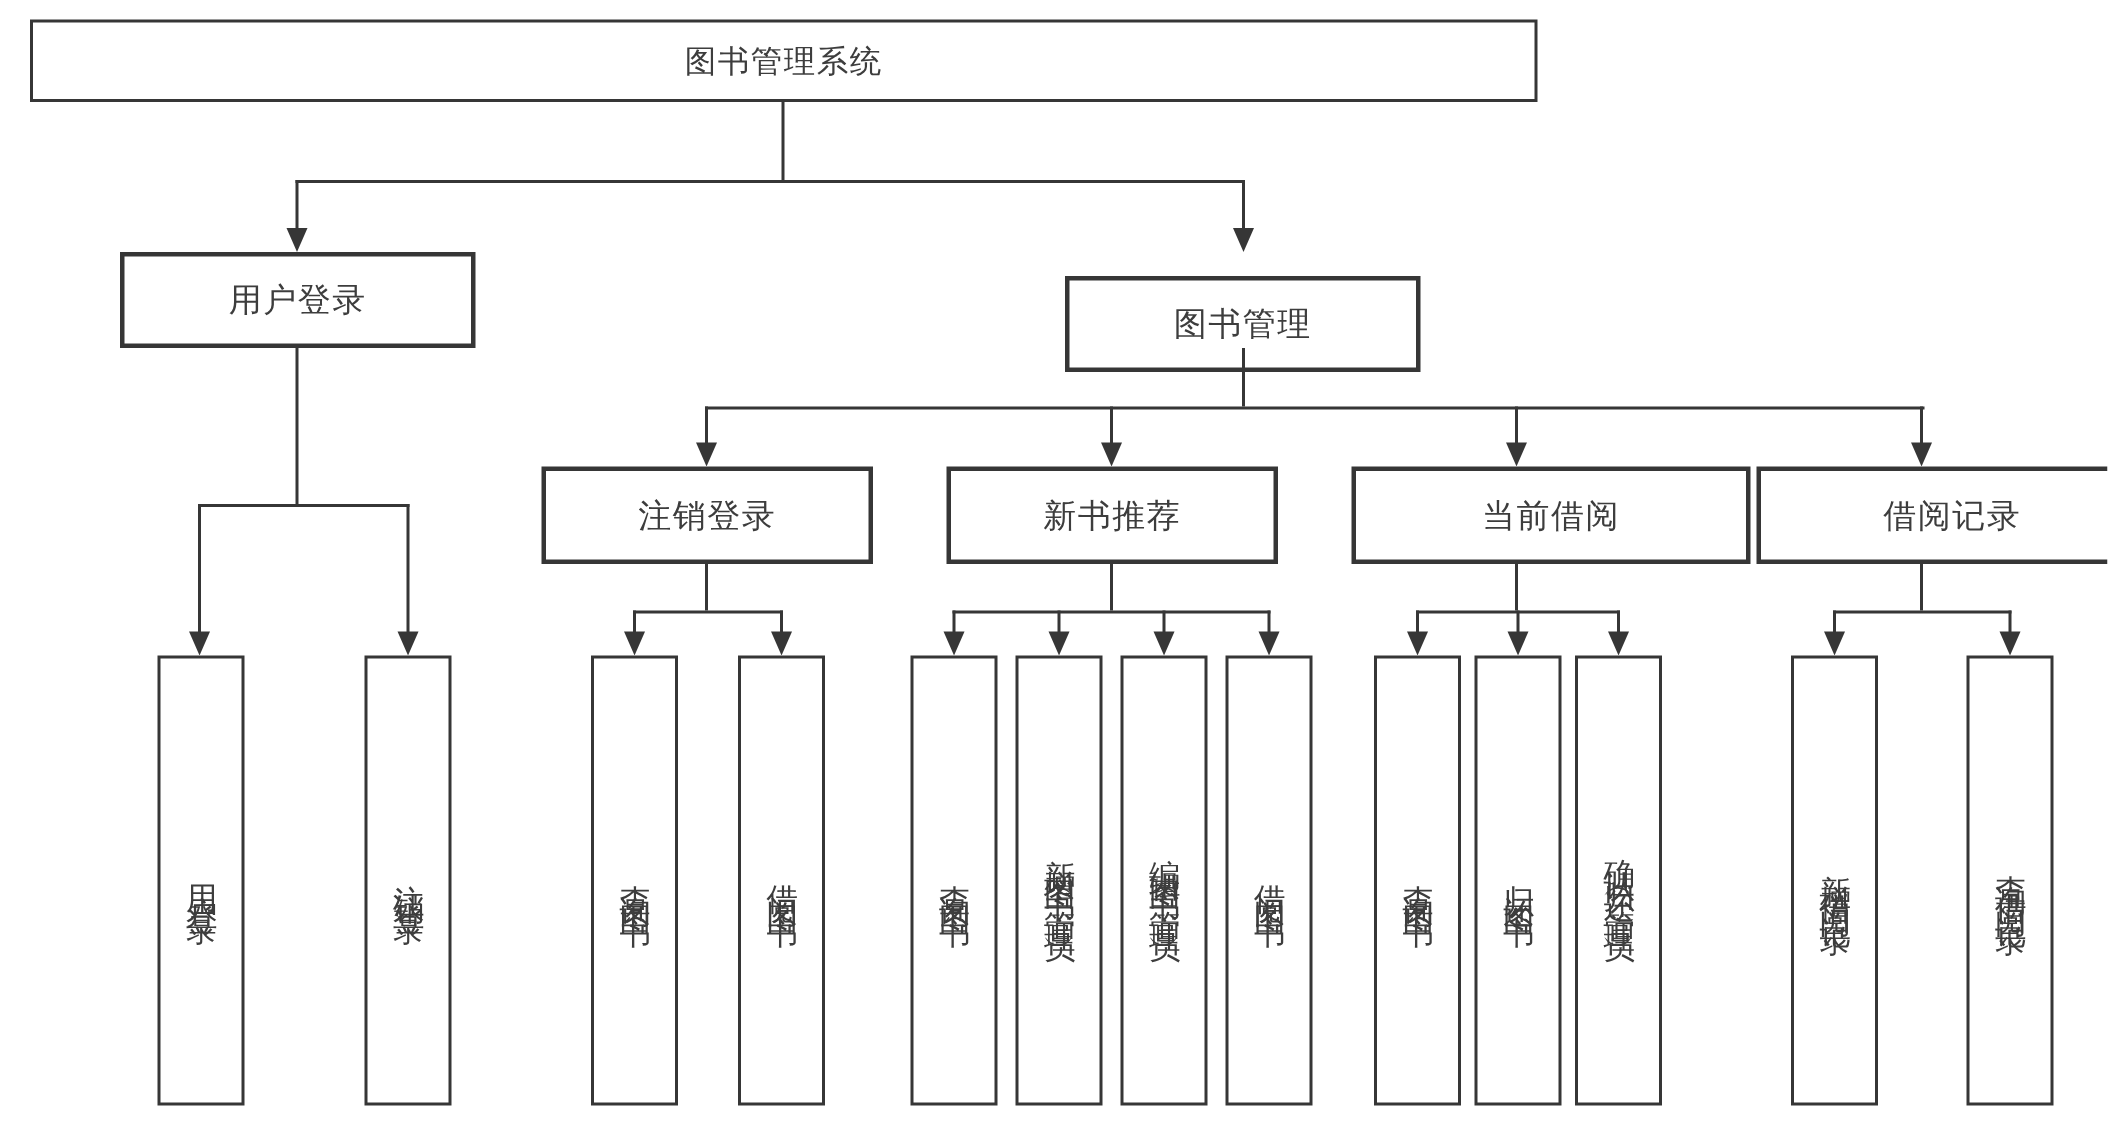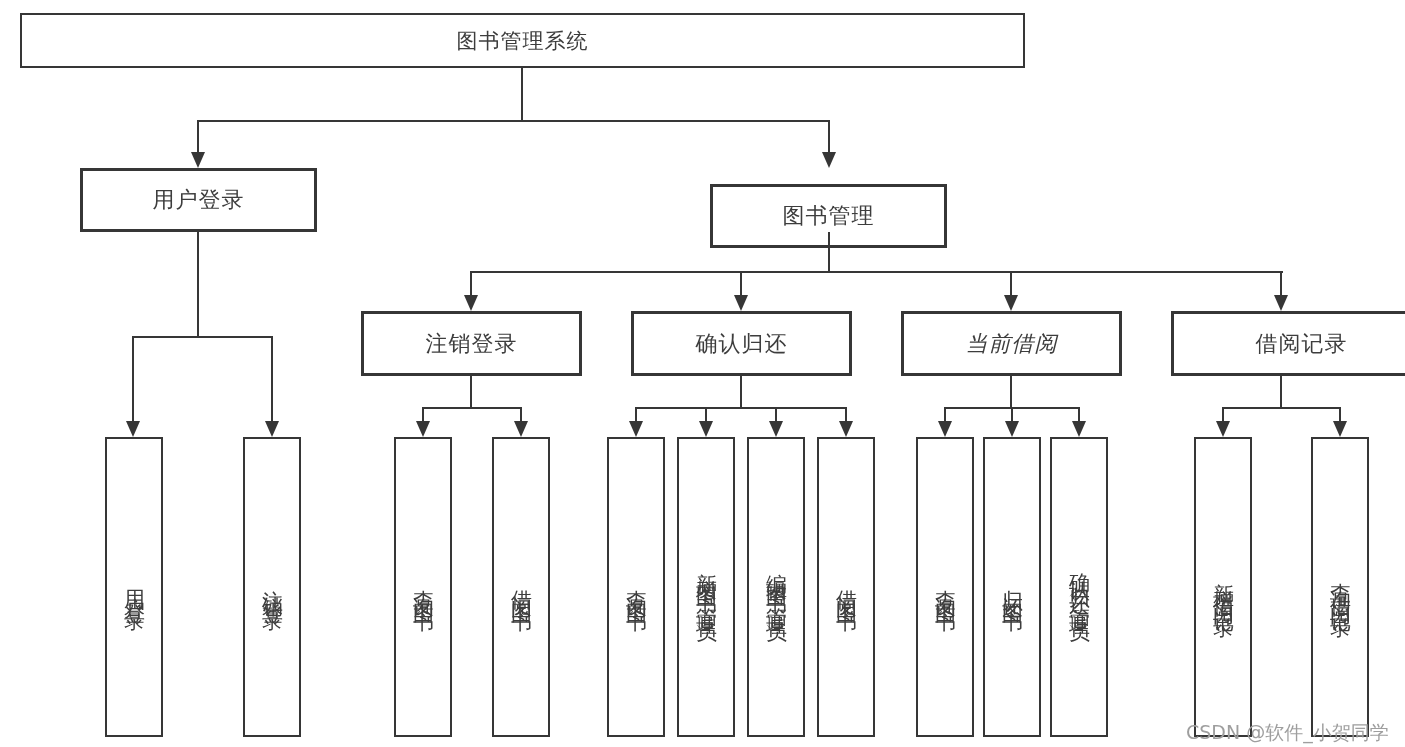--- a/index.html
+++ b/index.html
@@ -90,23 +90,23 @@
   <div class="vl" style="left:1280px;top:271px;height:26px;"></div>
   <div class="ar" style="left:464px;top:295px;"></div>
   <div class="ar" style="left:734px;top:295px;"></div>
   <div class="ar" style="left:1004px;top:295px;"></div>
   <div class="ar" style="left:1274px;top:295px;"></div>
 
   <div class="box" style="left:361px;top:311px;width:221px;height:65px;">
     <span class="lbl">注销登录</span>
   </div>
   <div class="box" style="left:631px;top:311px;width:221px;height:65px;">
-    <span class="lbl">确认归还</span>
+    <span class="lbl">新书推荐</span>
   </div>
-  <div class="box" style="left:901px;top:311px;width:221px;height:65px;font-style:italic;">
+  <div class="box" style="left:901px;top:311px;width:266px;height:65px;">
     <span class="lbl">当前借阅</span>
   </div>
   <div class="box" style="left:1171px;top:311px;width:261px;height:65px;">
     <span class="lbl">借阅记录</span>
   </div>
 
   <div class="vl" style="left:470px;top:376px;height:31px;"></div>
   <div class="hl" style="left:422px;top:407px;width:100px;"></div>
   <div class="vl" style="left:422px;top:407px;height:16px;"></div>
   <div class="vl" style="left:520px;top:407px;height:16px;"></div>
@@ -177,15 +177,14 @@
     <span class="vlbl">确认归还（管理员）</span>
   </div>
 
   <div class="box thin" style="left:1194px;top:437px;width:58px;height:300px;">
     <span class="vlbl">新增借阅记录</span>
   </div>
   <div class="box thin" style="left:1311px;top:437px;width:58px;height:300px;">
     <span class="vlbl">查询借阅记录</span>
   </div>
 
-  <div class="watermark">CSDN @软件_小贺同学</div>
 
 </div>
 
 </body></html>

